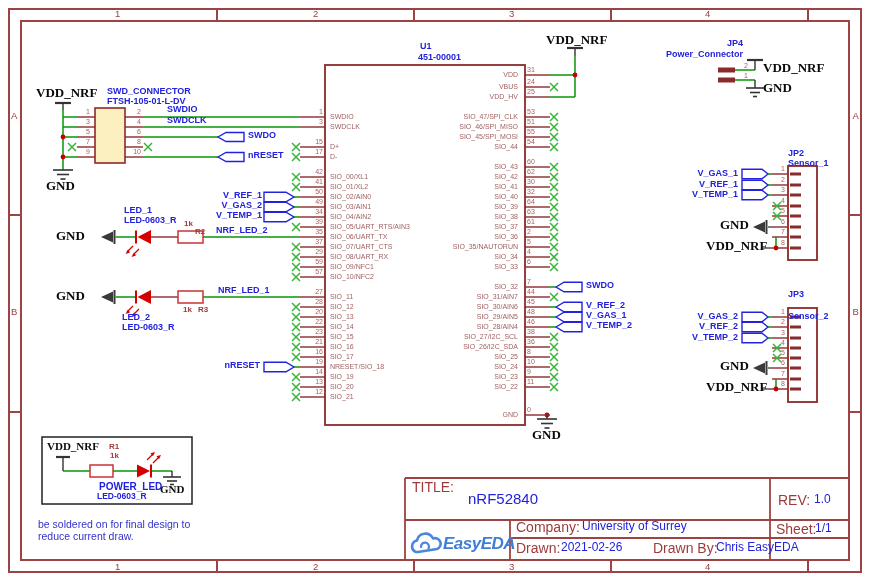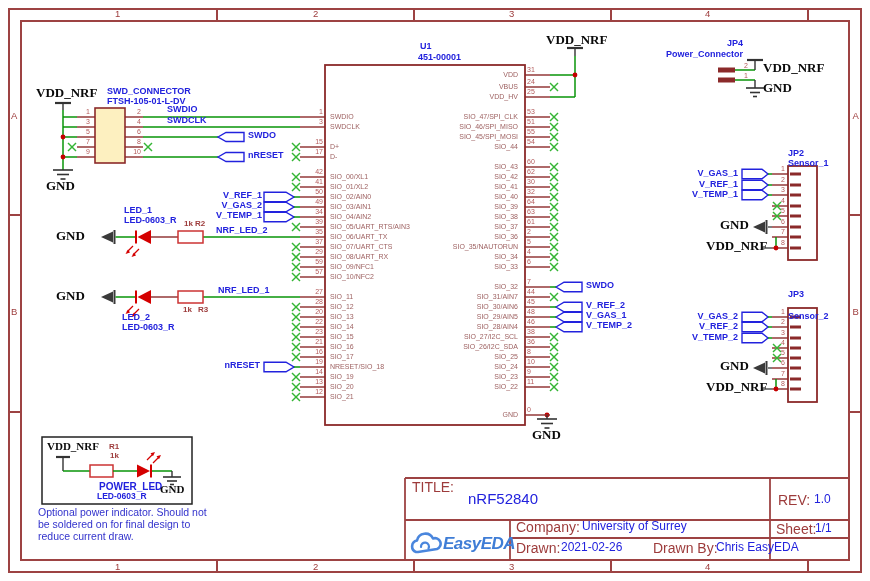--- a/index.html
+++ b/index.html
@@ -466,21 +466,21 @@
   <div class="lbl" style="left:218px;top:285px">NRF_LED_1</div>
   <div class="lbl" style="left:586px;top:280px">SWDO</div>
   <div class="lbl" style="left:586px;top:300px">V_REF_2</div>
   <div class="lbl" style="left:586px;top:310px">V_GAS_1</div>
   <div class="lbl" style="left:586px;top:320px">V_TEMP_2</div>
 
   <div class="lbl" style="left:124px;top:205px">LED_1</div>
   <div class="lbl" style="left:124px;top:215px">LED-0603_R</div>
   <div class="serif" style="left:56px;top:229px">GND</div>
   <div class="rlbl" style="left:184px;top:219px">1k</div>
-  <div class="rlbl" style="left:195px;top:219px">R2</div>
+  <div class="rlbl" style="left:195px;top:227px">R2</div>
   <div class="lbl" style="left:122px;top:312px">LED_2</div>
   <div class="lbl" style="left:122px;top:322px">LED-0603_R</div>
   <div class="serif" style="left:56px;top:289px">GND</div>
   <div class="rlbl" style="left:183px;top:305px">1k</div>
   <div class="rlbl" style="left:198px;top:305px">R3</div>
 
   <div class="lbl" style="left:727px;top:38px">JP4</div>
   <div class="lbl" style="left:666px;top:49px">Power_Connector</div>
   <div class="pn" style="left:738px;top:62px;width:10px">2</div>
   <div class="pn" style="left:738px;top:72px;width:10px">1</div>
@@ -503,21 +503,20 @@
   <div class="serif" style="left:720px;top:359px">GND</div>
   <div class="serif" style="left:706px;top:380px">VDD_NRF</div>
 
   <div class="serif-sm" style="left:47px;top:441px">VDD_NRF</div>
   <div class="rlbl" style="left:109px;top:442px">R1</div>
   <div class="rlbl" style="left:110px;top:451px">1k</div>
   <div class="lbl" style="left:99px;top:482px;font-size:10px">POWER_LED</div>
   <div class="lbl" style="left:97px;top:491px;font-size:8.5px">LED-0603_R</div>
   <div class="serif-sm" style="left:160px;top:484px">GND</div>
 
-  <div class="note" style="left:38px;top:506px">Optional power indicator. Should not</div>
   <div class="note" style="left:38px;top:518px">be soldered on for final design to</div>
   <div class="note" style="left:38px;top:530px">reduce current draw.</div>
 
   <div class="tb-lbl" style="left:412px;top:482px">TITLE:</div>
   <div class="tb-val" style="left:468px;top:492px;font-size:15px">nRF52840</div>
   <div class="tb-lbl" style="left:778px;top:495px">REV:</div>
   <div class="tb-val" style="left:814px;top:493px">1.0</div>
   <div class="tb-lbl" style="left:516px;top:522px">Company:</div>
   <div class="tb-val" style="left:582px;top:520px">University of Surrey</div>
   <div class="tb-lbl" style="left:776px;top:524px">Sheet:</div>

